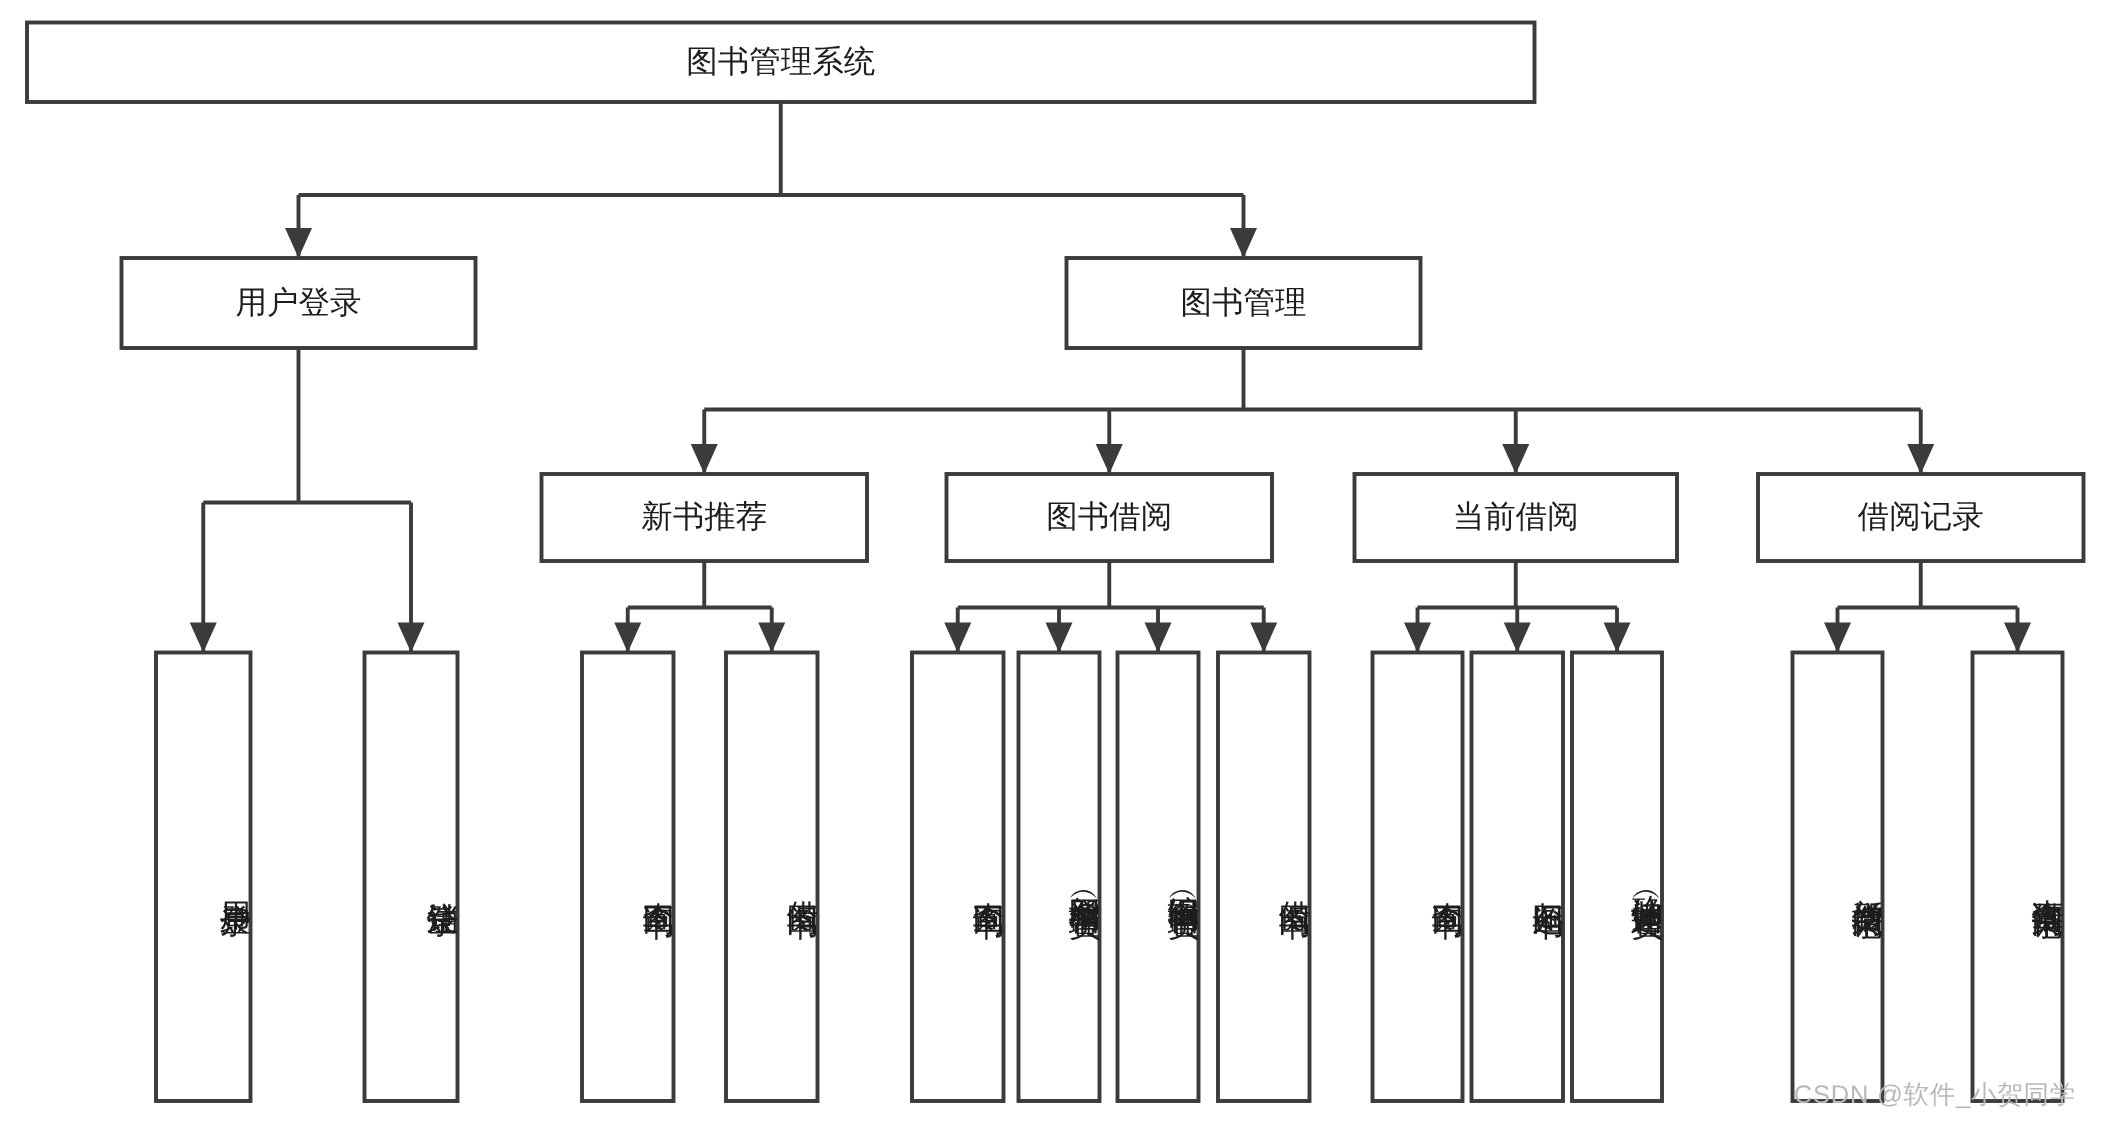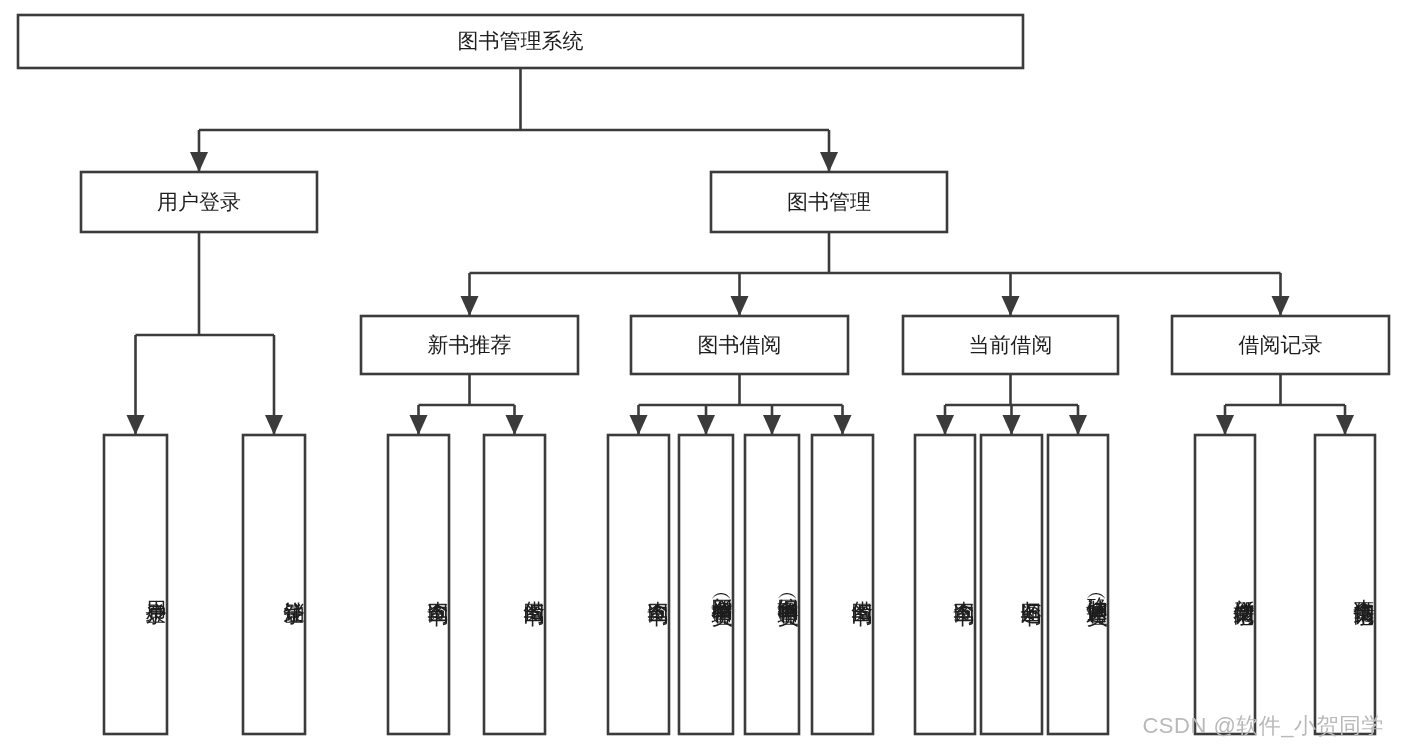--- a/index.html
+++ b/index.html
@@ -69,21 +69,21 @@
     white-space: nowrap;
     text-align: start;
     pointer-events: none;
     user-select: none;
   }
   .watermark {
     position: absolute;
     right: 8px;
     bottom: 6px;
     font-family: "Liberation Sans", "DejaVu Sans", sans-serif;
-    font-size: 22px;
+    font-size: 17px;
     color: #b9b9b9;
     letter-spacing: 0.5px;
     white-space: nowrap;
   }
 </style>
 </head>
 <body>
 
 <div id="diagram-root">
 

